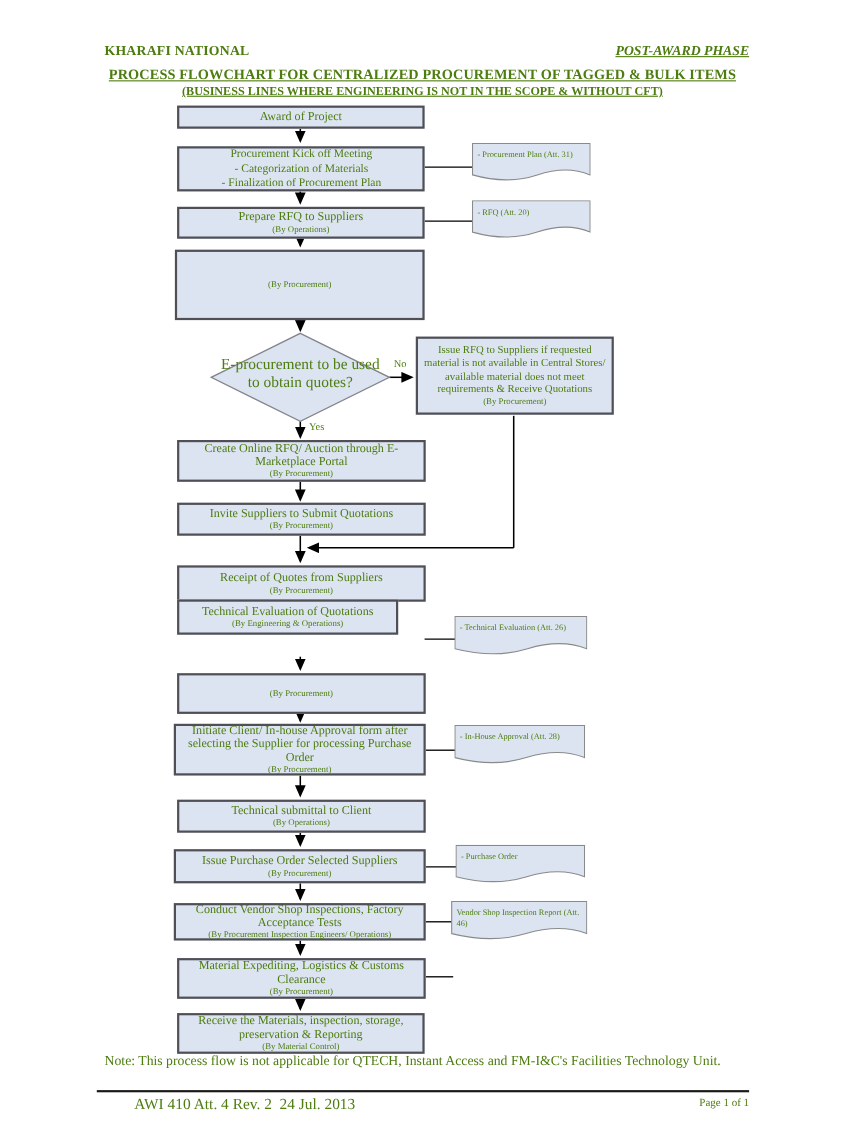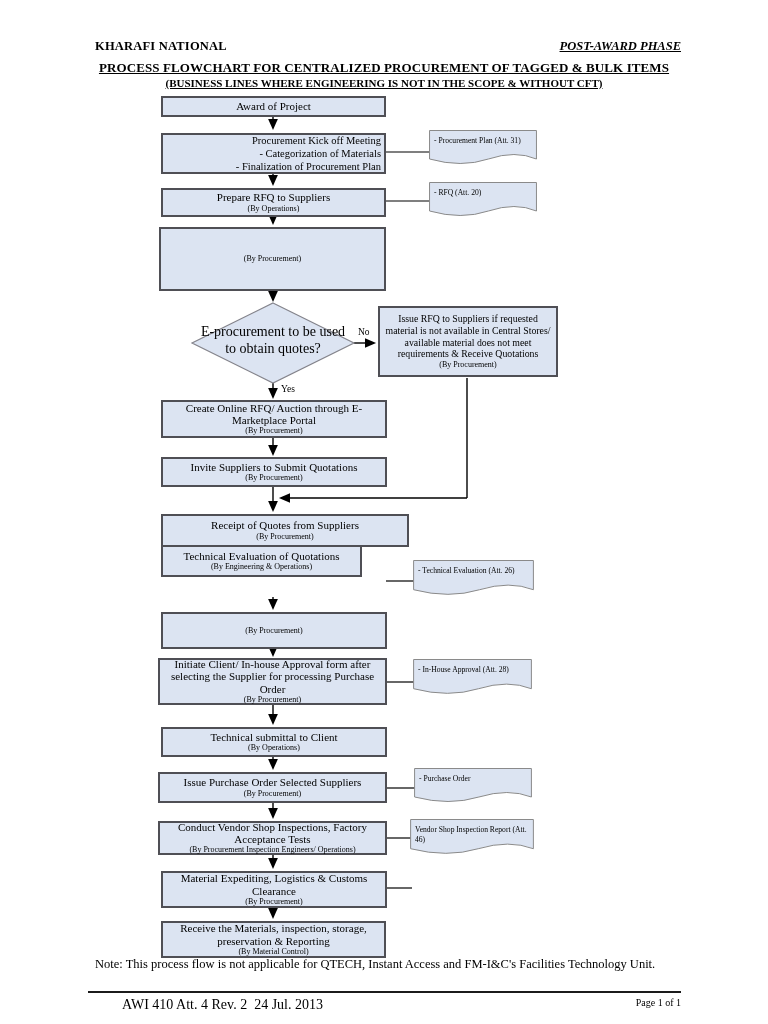--- a/index.html
+++ b/index.html
@@ -1,29 +1,29 @@
 <!DOCTYPE html>
 <html><head>
 <meta charset="utf-8">
 <style>
   html,body{margin:0;padding:0;background:#e8e8e8;}
   .page{position:relative;width:768px;height:1024px;background:#ffffff;margin:0 auto;
-        font-family:"Liberation Serif", serif;color:#000000;overflow:hidden;}
+        font-family:"Liberation Serif", serif;color:#4d7c0f;overflow:hidden;}
   .hdr-company{position:absolute;left:95px;top:39px;font-size:12.5px;font-weight:bold;letter-spacing:.2px;}
   .hdr-phase{position:absolute;right:87px;top:39px;font-size:12.5px;font-weight:bold;text-decoration:underline;font-style:italic;}
   .hdr-title{position:absolute;left:0;right:0;top:60px;text-align:center;font-size:13px;font-weight:bold;text-decoration:underline;letter-spacing:.1px;}
   .hdr-subtitle{position:absolute;left:0;right:0;top:77px;text-align:center;font-size:11px;font-weight:bold;text-decoration:underline;}
   .connectors{position:absolute;left:0;top:0;z-index:1;}
   .pbox{position:absolute;z-index:2;background:#dce4f2;border:2px solid #4f4f55;box-sizing:border-box;
         display:flex;flex-direction:column;align-items:center;justify-content:center;
         text-align:center;padding:1px 3px;}
   .pbox .bt{font-size:11px;line-height:1.13;}
   .pbox.sm .bt{font-size:9.8px;line-height:1.2;}
   .pbox .by{font-size:8px;line-height:1.25;}
-  .pbox.leftalign{align-items:flex-end;text-align:left;padding-left:4px;}
+  .pbox.leftalign{align-items:center;text-align:left;padding-left:4px;}
   .bl{font-size:10.5px;line-height:1.24;}
   .dtext{position:absolute;z-index:2;left:197px;top:324px;width:152px;text-align:center;font-size:14px;line-height:1.2;}
   .lbl{position:absolute;z-index:2;font-size:9.5px;}
   .doc{position:absolute;z-index:2;}
   .doc svg{position:absolute;left:0;top:0;width:100%;height:100%;}
   .doc .dt{position:absolute;left:5px;right:2px;top:6px;font-size:7.6px;line-height:1.3;}
   .note{position:absolute;left:95px;top:957px;font-size:12.5px;z-index:2;}
   .footer-rule{position:absolute;left:88px;right:87px;top:991px;height:2px;background:#1b1b1b;}
   .footer-left{position:absolute;left:90px;top:997px;font-size:14px;white-space:pre;margin-left:32px;}
   .footer-right{position:absolute;right:87px;top:997px;font-size:10px;}
@@ -107,21 +107,21 @@
   <div class="pbox" style="left:161px;top:400px;width:226px;height:38px">
     <div class="bt">Create Online RFQ/ Auction through E-Marketplace Portal</div>
     <div class="by">(By Procurement)</div>
   </div>
 
   <div class="pbox" style="left:161px;top:457px;width:226px;height:30px">
     <div class="bt">Invite Suppliers to Submit Quotations</div>
     <div class="by">(By Procurement)</div>
   </div>
 
-  <div class="pbox" style="left:161px;top:514px;width:248px;height:33px">
+  <div class="pbox" style="left:161px;top:514px;width:226px;height:33px">
     <div class="bt">Receipt of Quotes from Suppliers</div>
     <div class="by">(By Procurement)</div>
   </div>
 
   <div class="pbox" style="left:161px;top:545px;width:201px;height:32px">
     <div class="bt">Technical Evaluation of Quotations</div>
     <div class="by">(By Engineering &amp; Operations)</div>
   </div>
 
   <div class="pbox" style="left:161px;top:612px;width:226px;height:37px">

